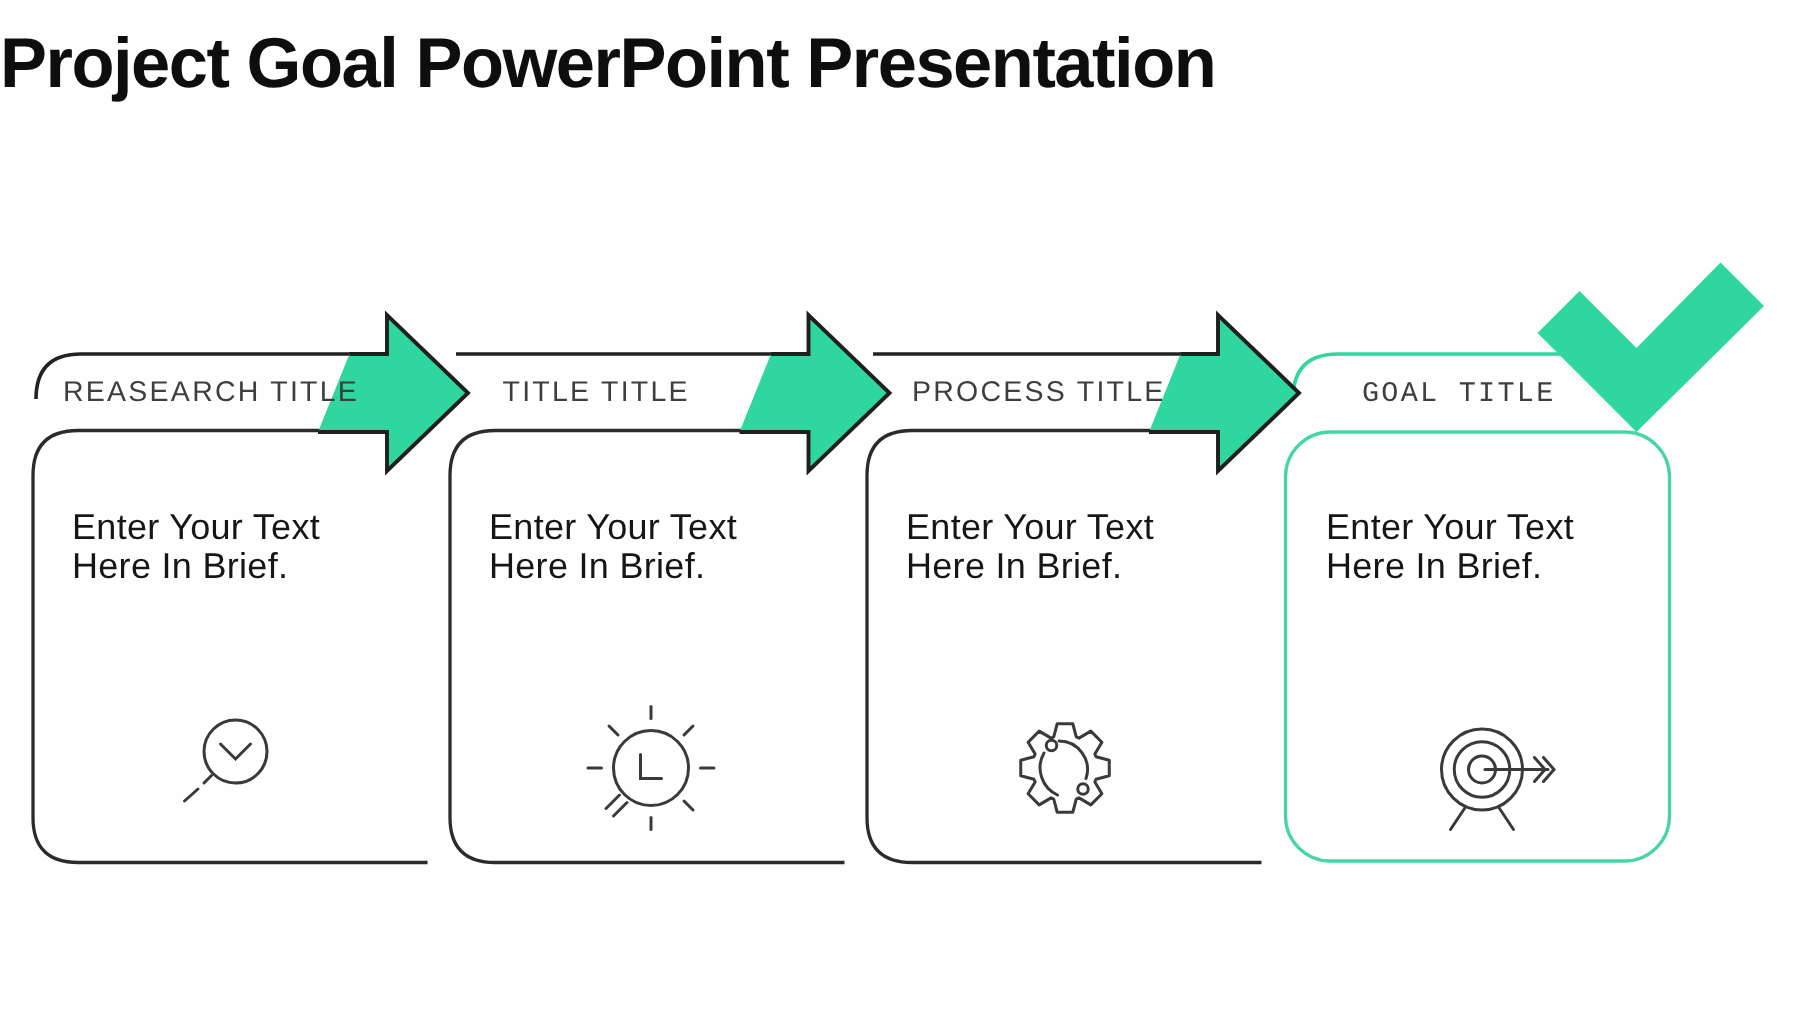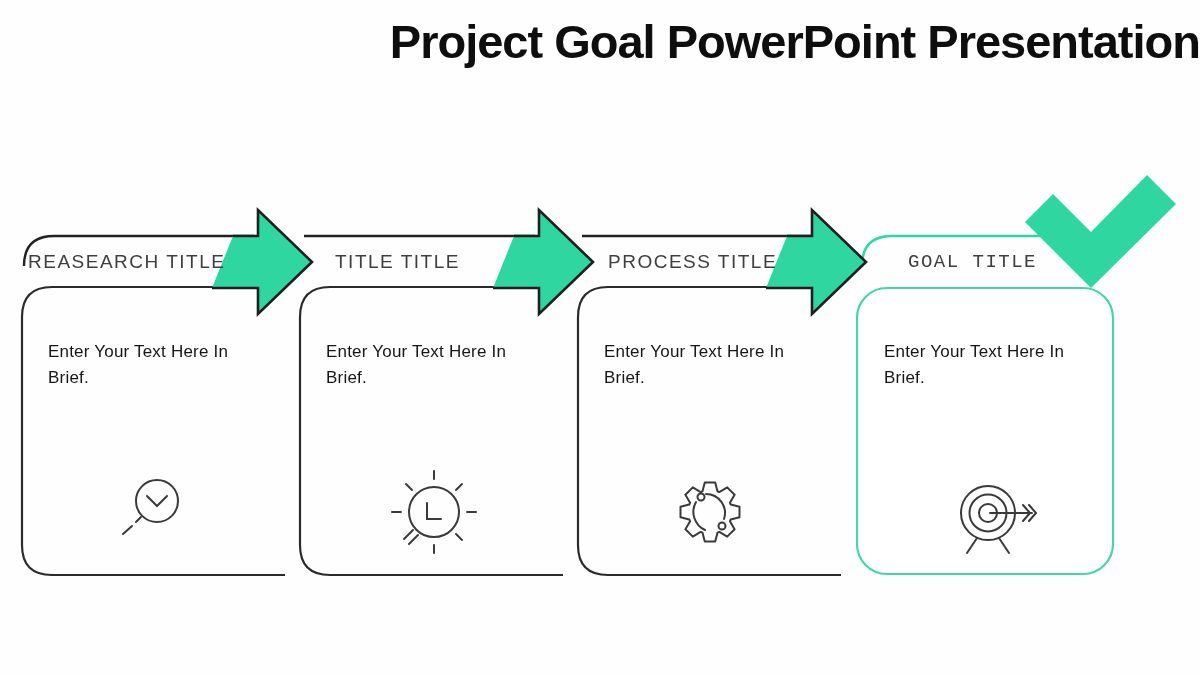--- a/index.html
+++ b/index.html
@@ -1,34 +1,34 @@
 <!DOCTYPE html>
 <html><head>
 <meta charset="utf-8">
 <style>
   html,body{margin:0;padding:0;background:#ffffff;}
   .slide{
     position:relative;width:1200px;height:675px;background:#fefefe;overflow:hidden;
     font-family:"Liberation Sans",sans-serif;
   }
   .slide-title{
-    position:absolute;top:14px;left:0;width:1200px;text-align:right;
+    position:absolute;top:14px;left:0;width:1200px;text-align:left;
     font-size:47px;font-weight:bold;letter-spacing:-1px;color:#0e0e0e;
     font-family:"Liberation Sans",sans-serif;
   }
   .svg-layer{position:absolute;left:0;top:0;width:1200px;height:675px;}
   .stage-title{
     position:absolute;top:251px;height:22px;font-size:19px;letter-spacing:1.5px;
     color:#3e3e3e;white-space:nowrap;
   }
   .stage-body{
-    position:absolute;top:339px;width:190px;font-size:17px;line-height:26px;
+    position:absolute;top:339px;width:190px;font-size:24px;line-height:26px;
     color:#161616;letter-spacing:0.2px;
   }
-  .t1{left:28px;} .t2{left:335px;text-align:center;} .t3{left:608px;text-align:center;} .t4{left:908px;font-family:Liberation Mono, monospace;}
+  .t1{left:42px;} .t2{left:335px;text-align:center;} .t3{left:608px;text-align:center;} .t4{left:908px;font-family:Liberation Mono, monospace;}
   .b1{left:48px;} .b2{left:326px;} .b3{left:604px;} .b4{left:884px;}
 </style>
 </head>
 <body>
 
 <div class="slide">
 
   <div class="slide-title">Project Goal PowerPoint Presentation</div>
 
   <svg class="svg-layer" viewBox="0 0 1200 675" xmlns="http://www.w3.org/2000/svg">

